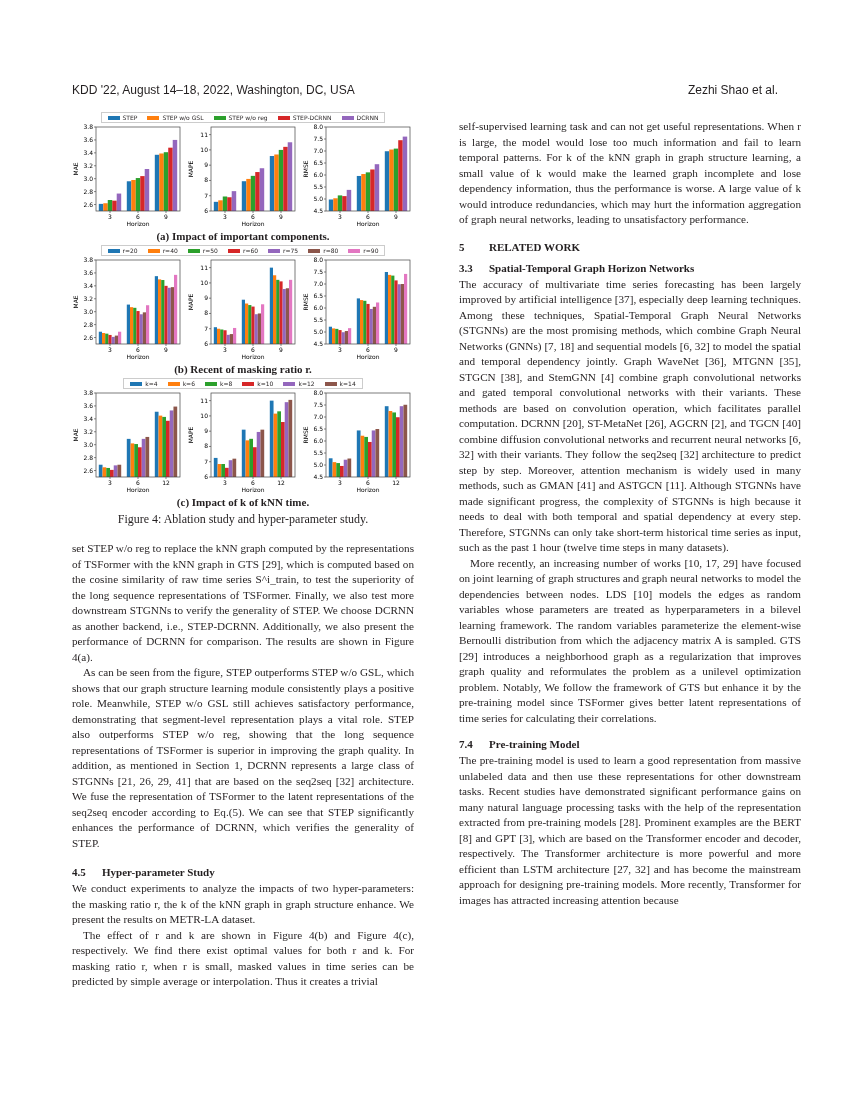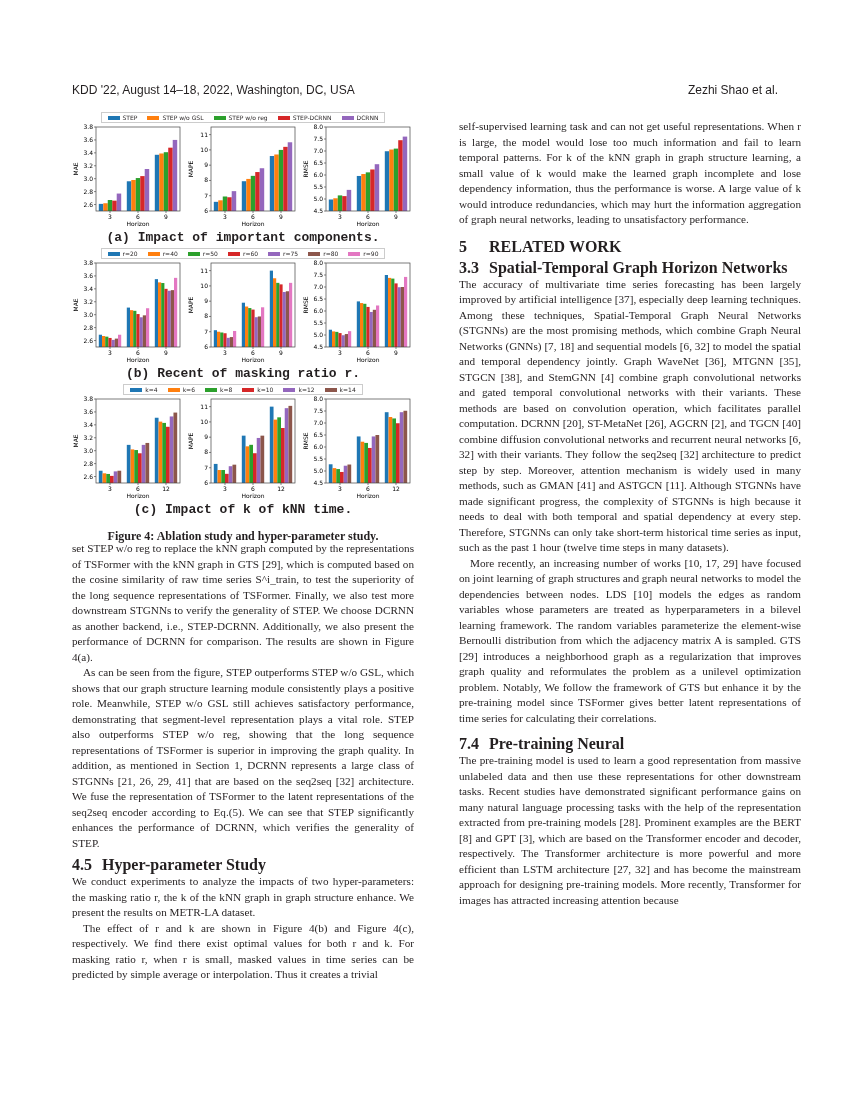--- a/index.html
+++ b/index.html
@@ -5,29 +5,29 @@
   html, body { margin:0; padding:0; background:#fff; }
   body { width:850px; height:1100px; position:relative; overflow:hidden; font-family:"Liberation Serif","DejaVu Serif",serif; color:#231f20; }
   .hdr { position:absolute; top:83px; font-family:"Liberation Sans","DejaVu Sans",sans-serif; font-size:12px; color:#231f20; }
   .hdr.left { left:72px; }
   .hdr.right { right:72px; }
   .col { position:absolute; width:342px; font-size:11.2px; line-height:15.5px; text-align:justify; }
   .col.left { left:72px; }
   .col.right { left:459px; }
   .col p { margin:0; text-indent:0; hyphens:auto; }
   .col p.ind { text-indent:11px; }
-  h3.sec { font-size:16px; font-weight:bold; margin:0; line-height:18px; }
+  h3.sec { font-size:11px; font-weight:bold; margin:0; line-height:18px; }
   h3.sec .num { display:inline-block; width:30px; }
   .figwrap { position:absolute; left:72px; top:112px; width:342px; }
   .legend { display:flex; justify-content:center; gap:10px; border:1px solid #ccc; font-family:"DejaVu Sans",sans-serif; font-size:6px; padding:1px 6px; width:max-content; margin:0 auto; }
   .legend .li { display:flex; align-items:center; gap:3px; }
   .legend .sw { width:12px; height:4px; display:inline-block; }
   .row { display:flex; justify-content:space-between; }
-  .subcap { text-align:center; font-size:13px; font-weight:bold; margin:1px 0 3px 0;font-family:Liberation Mono, monospace; }
-  .figcap { text-align:center; font-family:"Liberation Serif",serif; font-weight:bold; font-size:12px; margin-top:12px; }
+  .subcap { text-align:center; font-size:11px; font-weight:bold; margin:1px 0 3px 0; }
+  .figcap { text-align:center; font-family:"Liberation Serif",serif; font-weight:normal; font-size:12px; margin-top:4px; }
   svg text { font-family:"DejaVu Sans",sans-serif; }
 </style>
 </head>
 <body>
 
 <div class="hdr left">KDD '22, August 14–18, 2022, Washington, DC, USA</div>
 <div class="hdr right">Zezhi Shao et al.</div>
 
 <div class="figwrap">
   <div id="figA">
@@ -509,26 +509,26 @@
         </svg>
       </div>
     </div>
   <div class="subcap">(c) Impact of k of kNN time.</div>
   <div class="figcap">Figure 4: Ablation study and hyper-parameter study.</div>
 </div>
 
 <div class="col left" style="top:541px;">
   <p>set STEP w/o reg to replace the kNN graph computed by the representations of TSFormer with the kNN graph in GTS [29], which is computed based on the cosine similarity of raw time series S^i_train, to test the superiority of the long sequence representations of TSFormer. Finally, we also test more downstream STGNNs to verify the generality of STEP. We choose DCRNN as another backend, i.e., STEP-DCRNN. Additionally, we also present the performance of DCRNN for comparison. The results are shown in Figure 4(a).</p>
   <p class="ind">As can be seen from the figure, STEP outperforms STEP w/o GSL, which shows that our graph structure learning module consistently plays a positive role. Meanwhile, STEP w/o GSL still achieves satisfactory performance, demonstrating that segment-level representation plays a vital role. STEP also outperforms STEP w/o reg, showing that the long sequence representations of TSFormer is superior in improving the graph quality. In addition, as mentioned in Section 1, DCRNN represents a large class of STGNNs [21, 26, 29, 41] that are based on the seq2seq [32] architecture. We fuse the representation of TSFormer to the latent representations of the seq2seq encoder according to Eq.(5). We can see that STEP significantly enhances the performance of DCRNN, which verifies the generality of STEP.</p>
-  <h3 class="sec" style="margin-top:5px;"><span class="num">4.5</span><span>Hyper-parameter Study</span></h3>
+  <h3 class="sec" style="margin-top:12px;"><span class="num">4.5</span><span>Hyper-parameter Study</span></h3>
   <p>We conduct experiments to analyze the impacts of two hyper-parameters: the masking ratio r, the k of the kNN graph in graph structure enhance. We present the results on METR-LA dataset.</p>
   <p class="ind">The effect of r and k are shown in Figure 4(b) and Figure 4(c), respectively. We find there exist optimal values for both r and k. For masking ratio r, when r is small, masked values in time series can be predicted by simple average or interpolation. Thus it creates a trivial</p>
 </div>
 
 <div class="col right" style="top:119px;">
   <p>self-supervised learning task and can not get useful representations. When r is large, the model would lose too much information and fail to learn temporal patterns. For k of the kNN graph in graph structure learning, a small value of k would make the learned graph incomplete and lose dependency information, thus the performance is worse. A large value of k would introduce redundancies, which may hurt the information aggregation of graph neural networks, leading to unsatisfactory performance.</p>
   <h3 class="sec" style="margin-top:10px;"><span class="num">5</span><span>RELATED WORK</span></h3>
   <h3 class="sec" style="margin-top:3px;"><span class="num">3.3</span><span>Spatial-Temporal Graph Horizon Networks</span></h3>
   <p>The accuracy of multivariate time series forecasting has been largely improved by artificial intelligence [37], especially deep learning techniques. Among these techniques, Spatial-Temporal Graph Neural Networks (STGNNs) are the most promising methods, which combine Graph Neural Networks (GNNs) [7, 18] and sequential models [6, 32] to model the spatial and temporal dependency jointly. Graph WaveNet [36], MTGNN [35], STGCN [38], and StemGNN [4] combine graph convolutional networks and gated temporal convolutional networks with their variants. These methods are based on convolution operation, which facilitates parallel computation. DCRNN [20], ST-MetaNet [26], AGCRN [2], and TGCN [40] combine diffusion convolutional networks and recurrent neural networks [6, 32] with their variants. They follow the seq2seq [32] architecture to predict step by step. Moreover, attention mechanism is widely used in many methods, such as GMAN [41] and ASTGCN [11]. Although STGNNs have made significant progress, the complexity of STGNNs is high because it needs to deal with both temporal and spatial dependency at every step. Therefore, STGNNs can only take short-term historical time series as input, such as the past 1 hour (twelve time steps in many datasets).</p>
   <p class="ind">More recently, an increasing number of works [10, 17, 29] have focused on joint learning of graph structures and graph neural networks to model the dependencies between nodes. LDS [10] models the edges as random variables whose parameters are treated as hyperparameters in a bilevel learning framework. The random variables parameterize the element-wise Bernoulli distribution from which the adjacency matrix A is sampled. GTS [29] introduces a neighborhood graph as a regularization that improves graph quality and reformulates the problem as a unilevel optimization problem. Notably, We follow the framework of GTS but enhance it by the pre-training model since TSFormer gives better latent representations of time series for calculating their correlations.</p>
-  <h3 class="sec" style="margin-top:9px;"><span class="num">7.4</span><span>Pre-training Neural</span></h3>
+  <h3 class="sec" style="margin-top:9px;"><span class="num">7.4</span><span>Pre-training Model</span></h3>
   <p>The pre-training model is used to learn a good representation from massive unlabeled data and then use these representations for other downstream tasks. Recent studies have demonstrated significant performance gains on many natural language processing tasks with the help of the representation extracted from pre-training models [28]. Prominent examples are the BERT [8] and GPT [3], which are based on the Transformer encoder and decoder, respectively. The Transformer architecture is more powerful and more efficient than LSTM architecture [27, 32] and has become the mainstream approach for designing pre-training models. More recently, Transformer for images has attracted increasing attention because</p>
 </div>
 
 </body></html>

